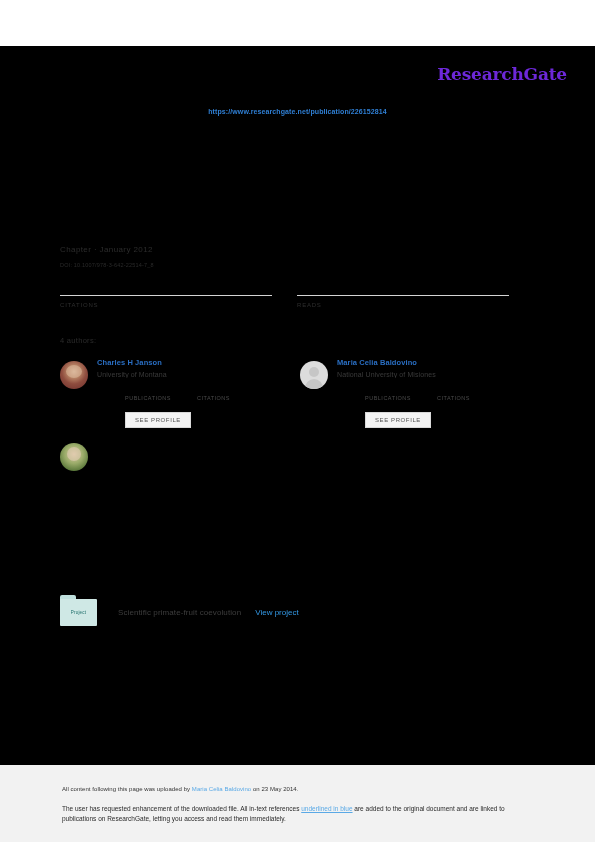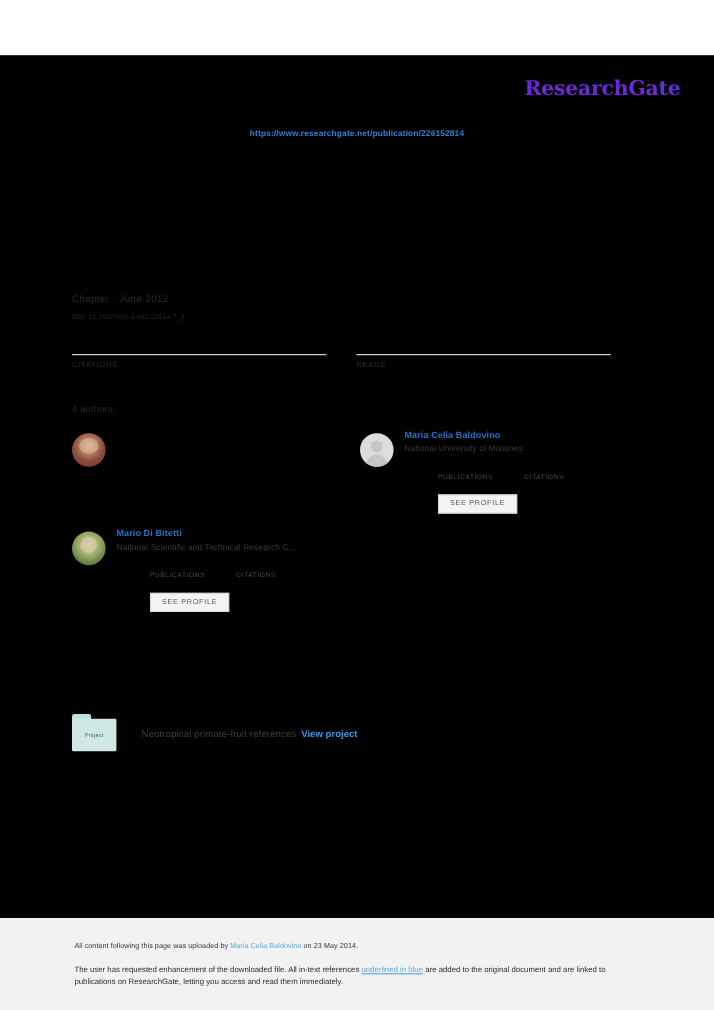--- a/index.html
+++ b/index.html
@@ -277,23 +277,23 @@
     letter-spacing: 0.2px;
   }
   .project-text {
     font-size: 8px;
     color: #3d3d3d;
     letter-spacing: 0.1px;
     white-space: nowrap;
   }
   .project-link {
     font-size: 8px;
-    font-weight: bold;
+    font-weight: normal;
     color: #3399e6;
-    margin-left: 4px;
+    margin-left: 14px;
     white-space: nowrap;
     text-align: right;
   }
   
   .footer {
     position: absolute;
     left: 0;
     top: 765px;
     width: 595px;
     height: 77px;
@@ -331,21 +331,21 @@
 <div class="page">
 
   <div class="top-strip"></div>
   <div class="dark-body"></div>
 
   <div class="rg-logo">ResearchGate</div>
 
   <div class="url-line">https://www.researchgate.net/publication/226152814</div>
 
   <div class="meta-block">
-    <div class="meta-type">Chapter · June 2012</div>
+    <div class="meta-type">Chapter · January 2012</div>
     <div class="meta-doi">DOI: 10.1007/978-3-642-22514-7_8</div>
   </div>
 
   <div class="stats-row">
     <div class="stat-col">
       <div class="stat-num"></div>
       <div class="stat-rule"></div>
       <div class="stat-label">CITATIONS</div>
     </div>
     <div class="stat-col">
@@ -356,20 +356,35 @@
   </div>
 
   <div class="authors-heading">4 authors:</div>
 
   <div class="author-grid">
 
     <div class="author-row">
 
       <div class="author-card">
         <div class="avatar photo-a"></div>
+        <div class="author-info">
+          <div class="author-name">Charles H Janson</div>
+          <div class="author-affil">University of Montana</div>
+          <div class="author-stats">
+            <div class="astat">
+              <div class="astat-num"></div>
+              <div class="astat-label">PUBLICATIONS</div>
+            </div>
+            <div class="astat">
+              <div class="astat-num"></div>
+              <div class="astat-label">CITATIONS</div>
+            </div>
+          </div>
+          <div class="see-profile">SEE PROFILE</div>
+        </div>
       </div>
 
       <div class="author-card">
         <div class="avatar placeholder">
           <div class="ph-head"></div>
             <div class="ph-body"></div>
         </div>
         <div class="author-info">
           <div class="author-name">Maria Celia Baldovino</div>
           <div class="author-affil">National University of Misiones</div>
@@ -386,54 +401,39 @@
           <div class="see-profile">SEE PROFILE</div>
         </div>
       </div>
 
     </div>
 
     <div class="author-row">
 
       <div class="author-card">
         <div class="avatar photo-c"></div>
-        <div class="author-info">
-          <div class="author-name">Mario Di Bitetti</div>
-          <div class="author-affil">National Scientific and Technical Research C…</div>
-          <div class="author-stats">
-            <div class="astat">
-              <div class="astat-num"></div>
-              <div class="astat-label">PUBLICATIONS</div>
-            </div>
-            <div class="astat">
-              <div class="astat-num"></div>
-              <div class="astat-label">CITATIONS</div>
-            </div>
-          </div>
-          <div class="see-profile">SEE PROFILE</div>
-        </div>
       </div>
 
       <div class="author-card"></div>
 
     </div>
 
   </div>
 
 
   <div class="project-list">
 
     <div class="project-item">
       <div class="folder-icon">
         <div class="folder-tab"></div>
         <div class="folder-body"></div>
         <div class="folder-label">Project</div>
       </div>
       <div>
-        <span class="project-text">Neotropical primate-fruit references</span><span class="project-link">View project</span>
+        <span class="project-text">Scientific primate-fruit coevolution</span><span class="project-link">View project</span>
       </div>
     </div>
 
 
   </div>
 
   <div class="footer">
     <div class="footer-line1">
       <span>All content following this page was uploaded by </span><span class="footer-link">Maria Celia Baldovino</span><span> on 23 May 2014.</span>
     </div>

